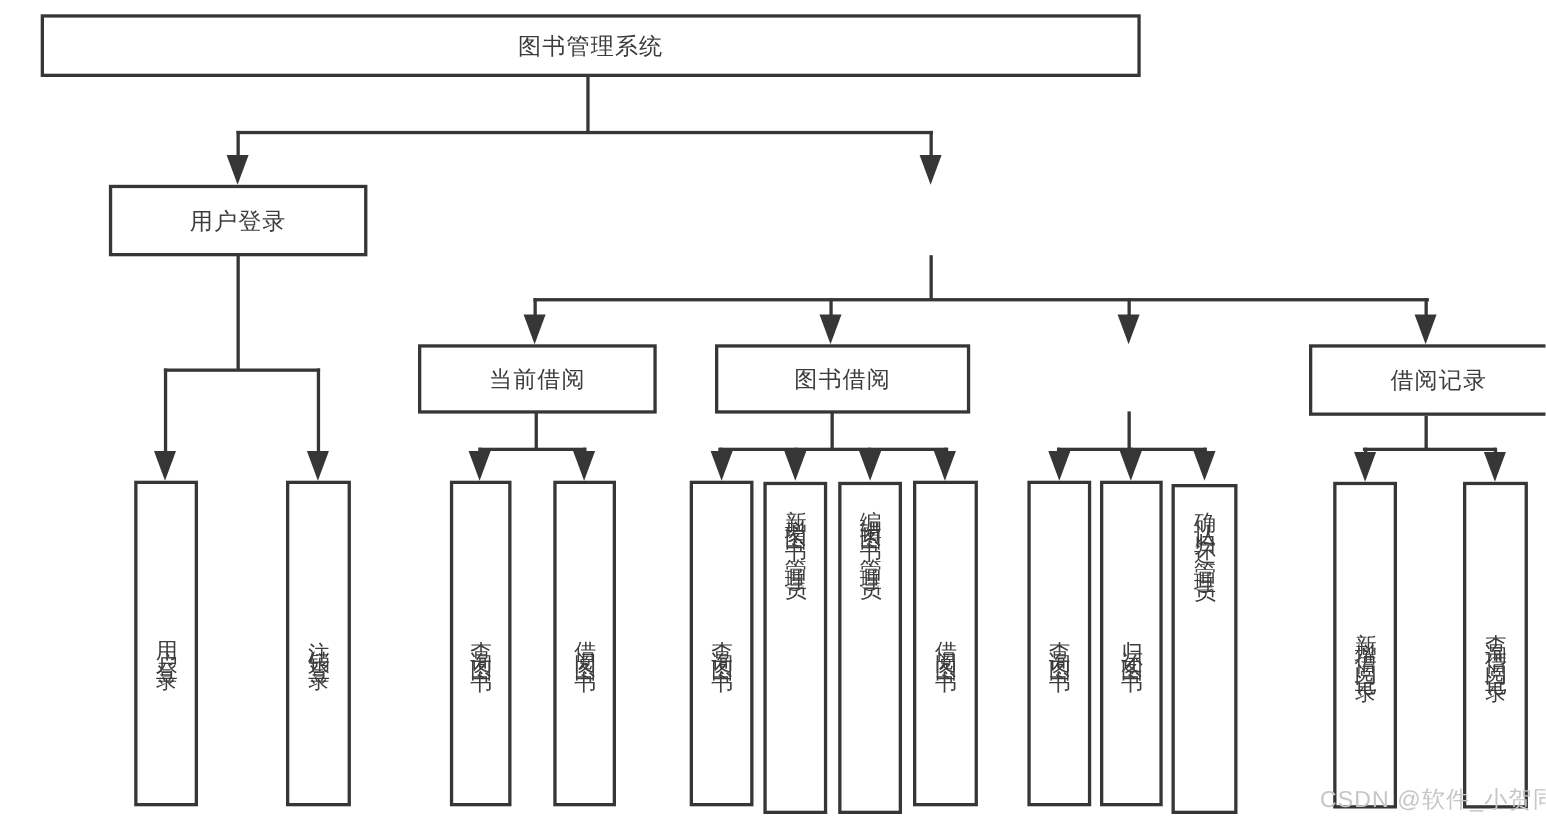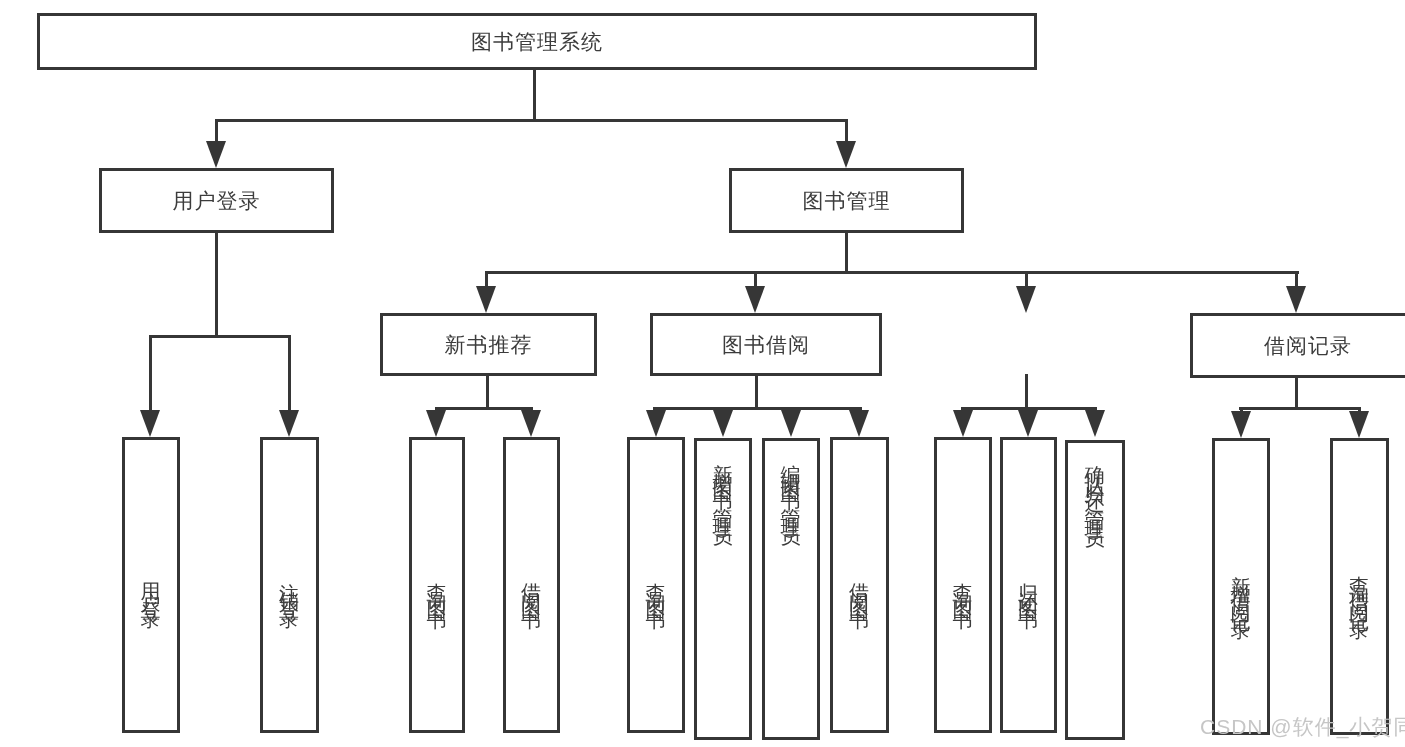--- a/index.html
+++ b/index.html
@@ -69,26 +69,23 @@
 <div class="canvas">
 
   <div class="box" style="left:20px;top:13px;width:1000px;height:57px;">
     <span>图书管理系统</span>
   </div>
 
   <div class="box" style="left:82px;top:168px;width:235px;height:65px;">
     <span>用户登录</span>
   </div>
 
-  <div class="box" style="left:712px;top:168px;width:235px;height:65px;">
-    <span>图书管理</span>
-  </div>
 
   <div class="box" style="left:363px;top:313px;width:217px;height:63px;">
-    <span>新书推荐</span>
+    <span>当前借阅</span>
   </div>
 
   <div class="box" style="left:633px;top:313px;width:232px;height:63px;">
     <span>图书借阅</span>
   </div>
 
 
   <div class="box" style="left:1173px;top:313px;width:236px;height:65px;">
     <span>借阅记录</span>
   </div>

